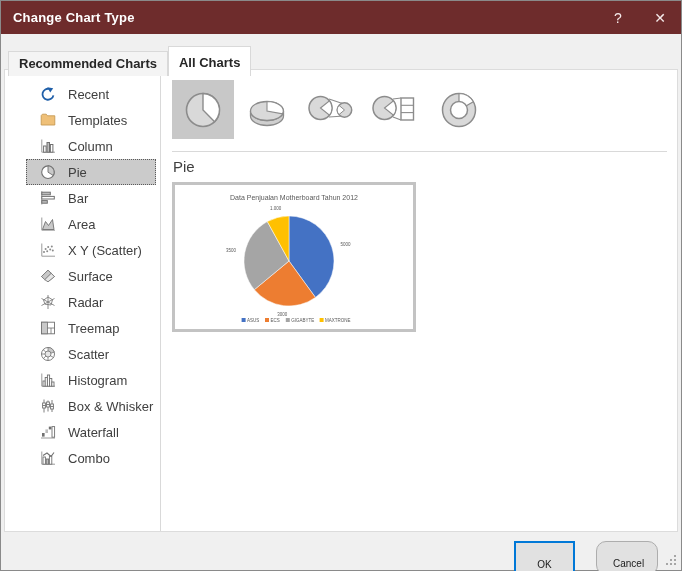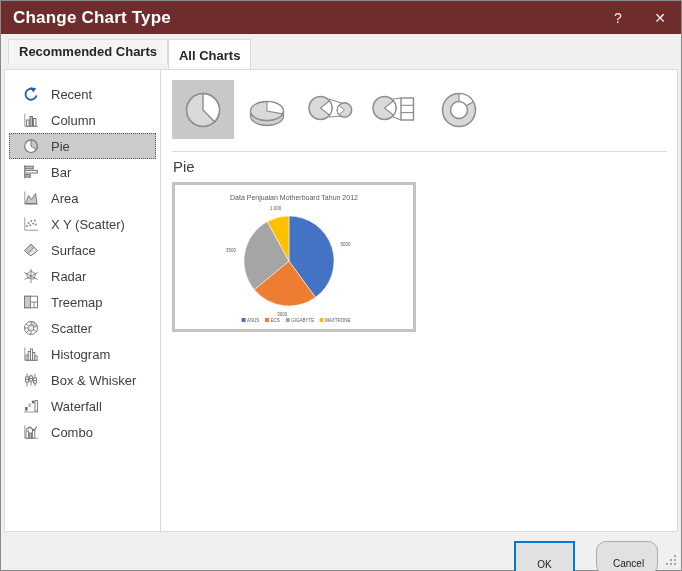--- a/index.html
+++ b/index.html
@@ -1,29 +1,29 @@
 <!DOCTYPE html>
 <html><head>
 <meta charset="utf-8">
 <style>
   html,body{margin:0;padding:0;background:#fff;}
   body{width:682px;height:571px;overflow:hidden;font-family:"Liberation Sans","DejaVu Sans",sans-serif;}
   .dialog{position:relative;width:682px;height:571px;background:#F0F0F0;border:1px solid #8A8A8A;box-sizing:border-box;}
   
   .titlebar{position:absolute;left:0;top:0;right:0;height:33px;background:#6E2C2C;display:flex;align-items:center;}
-  .titlebar .title{color:#FFFFFF;font-size:17px;font-weight:600;padding-left:12px;letter-spacing:.2px;}
+  .titlebar .title{color:#FFFFFF;font-size:13px;font-weight:600;padding-left:12px;letter-spacing:.2px;}
   .tb-btns{margin-left:auto;display:flex;height:100%;}
   .tb-btn{width:42px;height:100%;display:flex;align-items:center;justify-content:center;color:#F5EAEA;font-size:14px;cursor:pointer;}
   
-  .tabstrip{position:absolute;left:7px;top:38px;height:30px;display:flex;z-index:3;}
+  .tabstrip{position:absolute;left:7px;top:45px;height:30px;display:flex;align-items:flex-end;z-index:3;}
   .tab{box-sizing:border-box;border:1px solid #D9D9D9;border-bottom:none;background:#F4F4F4;color:#262626;font-size:13px;font-weight:600;padding:4px 10px 5px 10px;height:25px;display:flex;align-items:center;cursor:pointer;}
   .tab.active{background:#FFFFFF;height:30px;position:relative;z-index:4;padding-top:6px;}
   
   .panel{position:absolute;left:3px;right:3px;top:68px;bottom:38px;background:#FFFFFF;border:1px solid #DCDCDC;box-sizing:border-box;z-index:2;}
-  .sidebar{position:absolute;left:0;top:0;bottom:0;width:156px;border-right:1px solid #D9D9D9;padding-top:11px;box-sizing:border-box;}
+  .sidebar{position:absolute;left:0;top:0;bottom:0;width:156px;border-right:1px solid #D9D9D9;padding-top:11px;box-sizing:border-box;padding-left:17px;}
   .side-item{height:26px;display:flex;align-items:center;gap:12px;padding-left:13px;margin:0 4px 0 4px;font-size:13px;color:#404040;cursor:pointer;box-sizing:border-box;border:1px solid transparent;}
   .side-item.selected{background:#CBCBCB;border:1px dotted #5A5A5A;}
   .side-item .ic{width:16px;height:16px;flex:0 0 16px;display:flex;}
   .side-item .ic svg{width:16px;height:16px;}
   
   .content{position:absolute;left:157px;right:0;top:0;bottom:0;}
   .subtype-row{position:absolute;left:10px;top:10px;display:flex;gap:2px;}
   .subtype{width:62px;height:59px;display:flex;align-items:center;justify-content:center;cursor:pointer;}
   .subtype.selected{background:#C8C8C8;}
   .subtype svg{width:48px;height:48px;}
@@ -59,20 +59,28 @@
   <div class="panel">
     <div class="sidebar" id="sidebar">
         <div class="side-item">
           <span class="ic">
             <svg viewBox="0 0 16 16">
               <path d="M13.4 9.3 A5.5 5.5 0 1 1 9.6 3.0" fill="none" stroke="#1F5FA9" stroke-width="1.8"></path>
               <path d="M7.3 1.2 L13.2 2.2 L10.2 6.6 Z" fill="#1F5FA9"></path>
             </svg>
           </span>
           <span>Recent</span>
+        </div>
+        <div class="side-item">
+          <span class="ic">
+            <svg viewBox="0 0 16 16">
+              <path d="M1.2 13 V3.6 L2.4 2.2 H6.2 L7.6 3.8 H14.8 V13 Z" fill="#EFC078" stroke="#C79A52" stroke-width="0.9"></path>
+            </svg>
+          </span>
+          <span>Templates</span>
         </div>
         <div class="side-item">
           <span class="ic">
             <svg viewBox="0 0 16 16">
               <path d="M1.8 1.5 V14.2 H15" fill="none" stroke="#9A9A9A" stroke-width="1"></path>
               <rect x="3.6" y="8" width="2.5" height="6.2" fill="#fff" stroke="#707070"></rect>
               <rect x="7" y="4.5" width="2.5" height="9.7" fill="#BDBDBD" stroke="#707070"></rect>
               <rect x="10.4" y="6.5" width="2.5" height="7.7" fill="#fff" stroke="#707070"></rect>
             </svg>
           </span>

